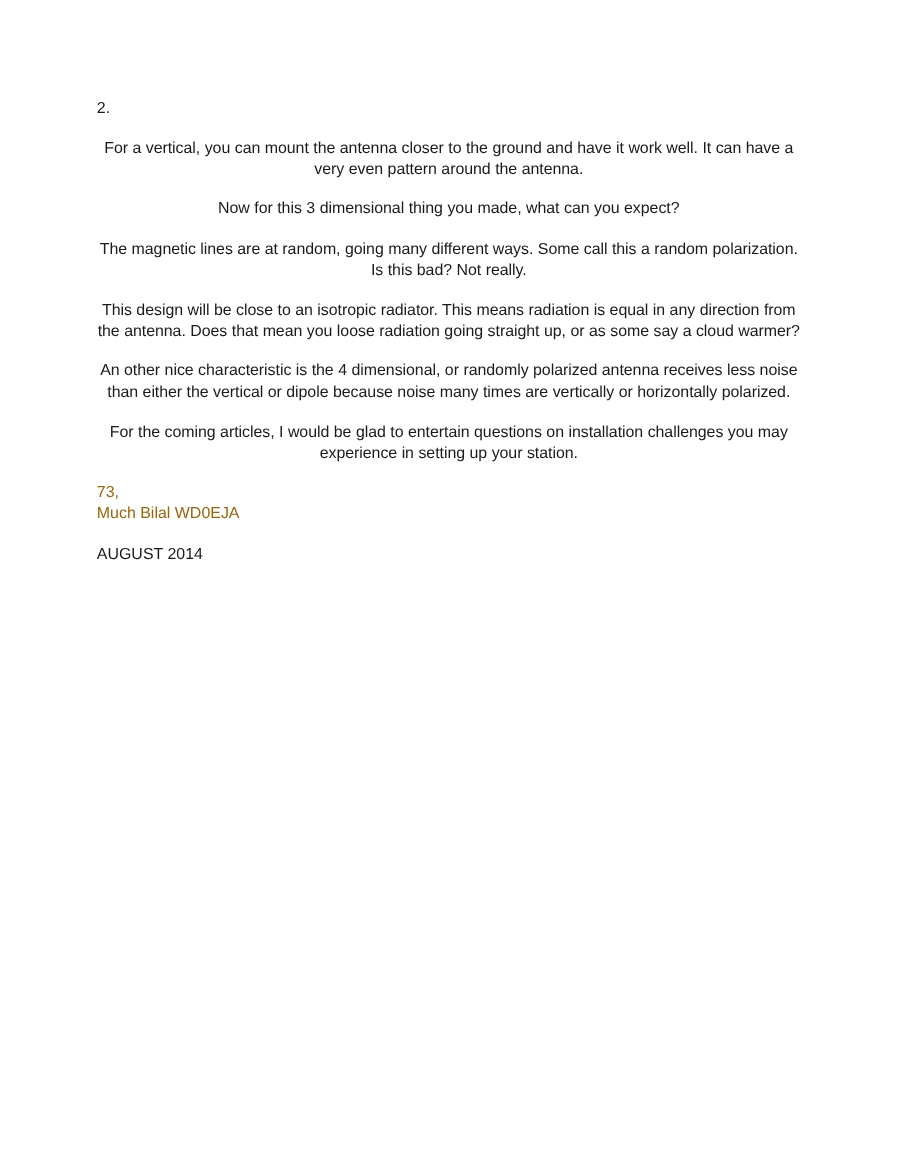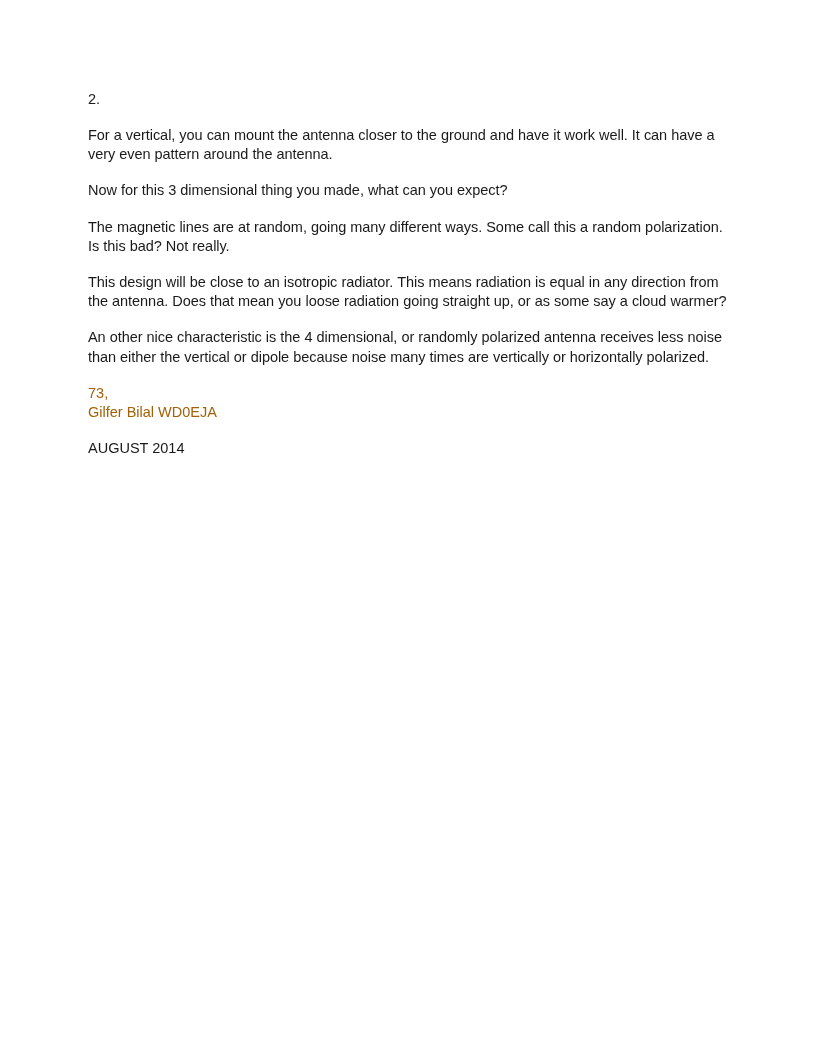--- a/index.html
+++ b/index.html
@@ -45,20 +45,21 @@
     margin: 0;
     padding: 0;
     text-align: left;
     letter-spacing: -0.05px;
     word-spacing: 0.1px;
   }
 
   .para + .para,
   .page-number + .para {
     margin-top: 17px;
+    text-align: center;
   }
 
   .sig-block {
     margin-top: 17px;
   }
 
   .sig-line {
     font-size: 14.5px;
     line-height: 19.2px;
     color: #a16207;
@@ -87,22 +88,23 @@
 
     <p class="para">The magnetic lines are at random, going many different ways. Some call this a random polarization. Is this bad? Not really.</p>
 
     <p class="para">This design will be close to an isotropic radiator. This means radiation is equal in any direction from the antenna. Does that mean you loose radiation going straight up, or as some say a cloud warmer?</p>
 
 
 
     <p class="para">An other nice characteristic is the 4 dimensional, or randomly polarized antenna receives less noise than either the vertical or dipole because noise many times are vertically or horizontally polarized.</p>
 
 
+    <p class="para">For the coming articles, I would be glad to entertain questions on installation challenges you may experience in setting up your station.</p>
 
     <div class="sig-block">
       <div class="sig-line">73,</div>
-      <div class="sig-line">Gilfer Bilal WD0EJA</div>
+      <div class="sig-line">Much Bilal WD0EJA</div>
     </div>
 
     <div class="sig-line date-line">AUGUST 2014</div>
 
   </div>
 </div>
 
 </body></html>

